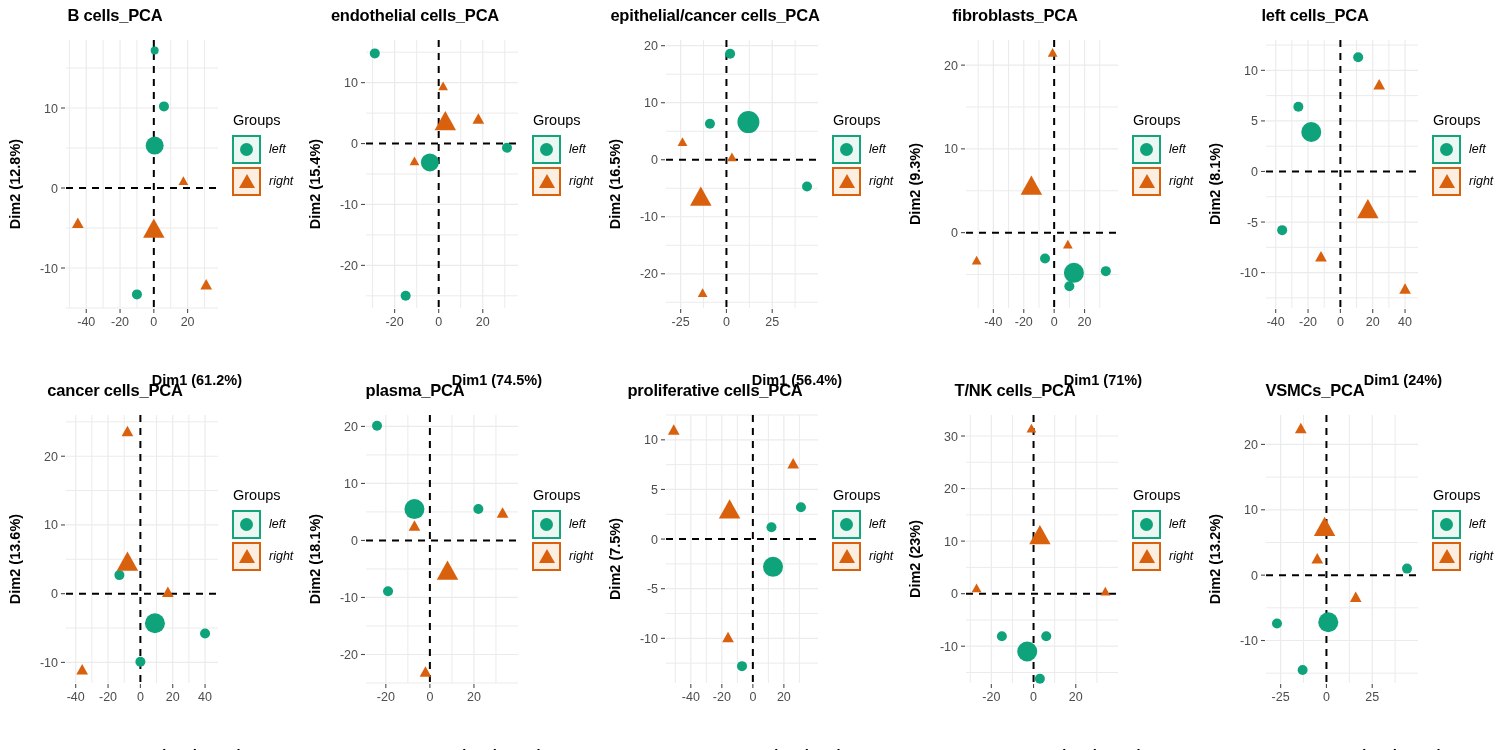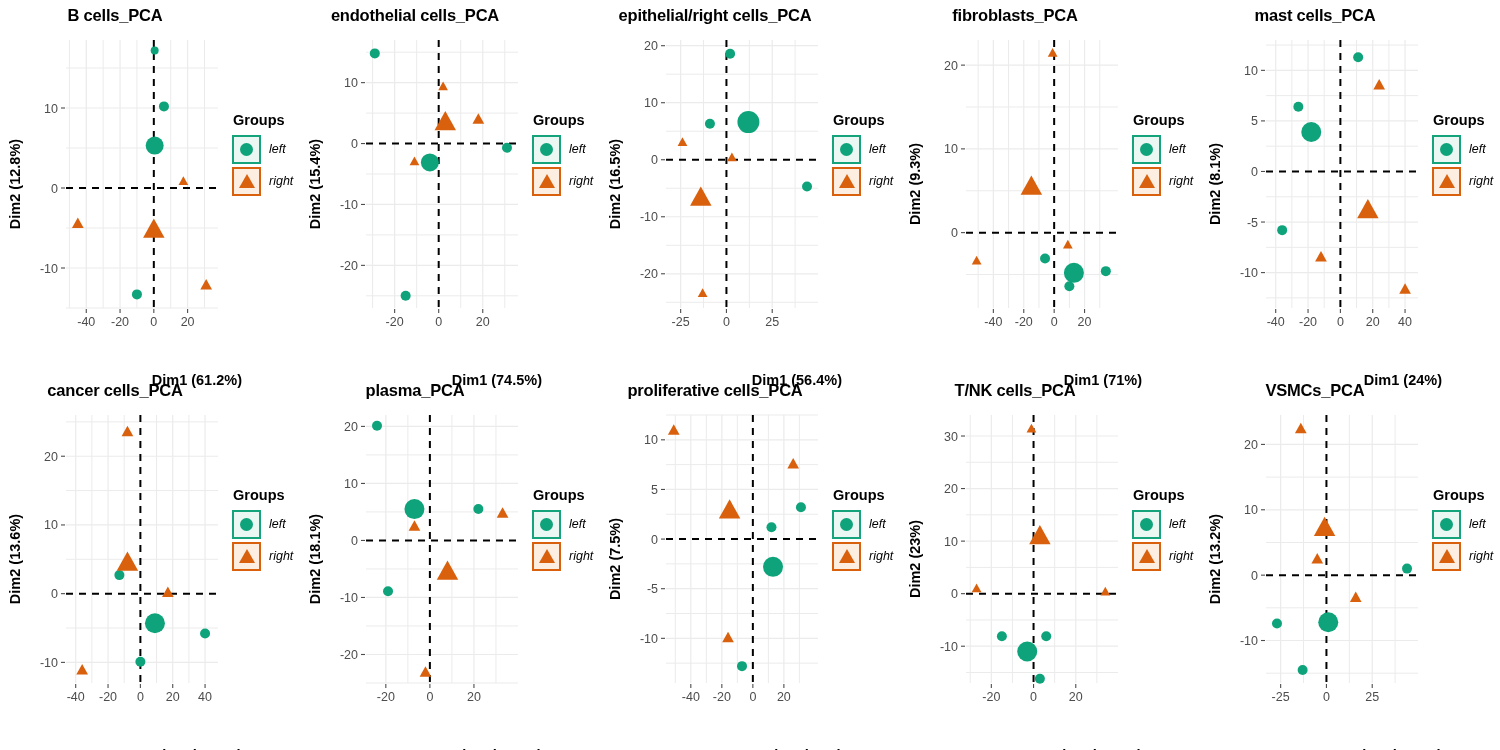--- a/index.html
+++ b/index.html
@@ -21,21 +21,21 @@
   .plotarea{position:absolute;left:66px;top:6px;width:152px;height:268px;}
   svg.canvas{position:absolute;inset:0;overflow:visible;}
   .gridline{stroke:#ebebeb;stroke-width:1;}
   .gridline.major{stroke:#ebebeb;stroke-width:1.2;}
   .zeroline{stroke:#000000;stroke-width:2;stroke-dasharray:7 6;}
   .ticklabel{font-size:12.5px;fill:#4d4d4d;font-family:"Liberation Sans",sans-serif;}
   .tickmark{stroke:#4d4d4d;stroke-width:1.1;}
   .pt-left{fill:#0ea37a;}
   .pt-right{fill:#d9610d;}
   .legend{position:absolute;left:232px;top:112px;width:68px;}
-  .legend-title{font-size:14.5px;font-weight:bold;margin:0 0 6px 1px;}
+  .legend-title{font-size:14.5px;font-weight:normal;margin:0 0 6px 1px;}
   .legend-row{display:flex;align-items:center;height:30px;margin-bottom:2px;}
   .keybox{width:29px;height:29px;box-sizing:border-box;display:flex;
           align-items:center;justify-content:center;}
   .keybox.left{border:2px solid #15a37b;background:#eaf7f2;}
   .keybox.right{border:2px solid #d9610d;background:#fdeee2;}
   .keycircle{width:13px;height:13px;border-radius:50%;background:#0ea37a;}
   .keytri{width:0;height:0;border-left:8px solid transparent;border-right:8px solid transparent;
           border-bottom:14px solid #d9610d;}
   .legend-label{font-size:12.5px;color:#000;margin-left:8px;white-space:nowrap;font-style:italic;}
 </style>
@@ -169,21 +169,21 @@
         </div>
         <div class="legend-row">
           <div class="keybox right">
             <div class="keytri"></div>
           </div>
           <span class="legend-label">right</span>
         </div>
       </div>
     </div>
     <div class="panel">
-      <div class="ptitle">epithelial/right cells_PCA</div>
+      <div class="ptitle">epithelial/cancer cells_PCA</div>
       <div class="plotwrap">
         <div class="ylab">
           <span>Dim2 (16.5%)</span>
         </div>
         <div class="xlab">Dim1 (56.4%)</div>
         <div class="plotarea">
           <svg class="canvas" width="152" height="268">
             <line class="gridline" x1="0" x2="152" y1="262.29787234042556" y2="262.29787234042556"></line>
             <line class="gridline" x1="0" x2="152" y1="205.27659574468083" y2="205.27659574468083"></line>
             <line class="gridline" x1="0" x2="152" y1="148.25531914893617" y2="148.25531914893617"></line>
@@ -302,21 +302,21 @@
         </div>
         <div class="legend-row">
           <div class="keybox right">
             <div class="keytri"></div>
           </div>
           <span class="legend-label">right</span>
         </div>
       </div>
     </div>
     <div class="panel">
-      <div class="ptitle">mast cells_PCA</div>
+      <div class="ptitle">left cells_PCA</div>
       <div class="plotwrap">
         <div class="ylab">
           <span>Dim2 (8.1%)</span>
         </div>
         <div class="xlab">Dim1 (24%)</div>
         <div class="plotarea">
           <svg class="canvas" width="152" height="268">
             <line class="gridline" x1="0" x2="152" y1="257.8867924528302" y2="257.8867924528302"></line>
             <line class="gridline" x1="0" x2="152" y1="207.32075471698113" y2="207.32075471698113"></line>
             <line class="gridline" x1="0" x2="152" y1="156.75471698113208" y2="156.75471698113208"></line>

